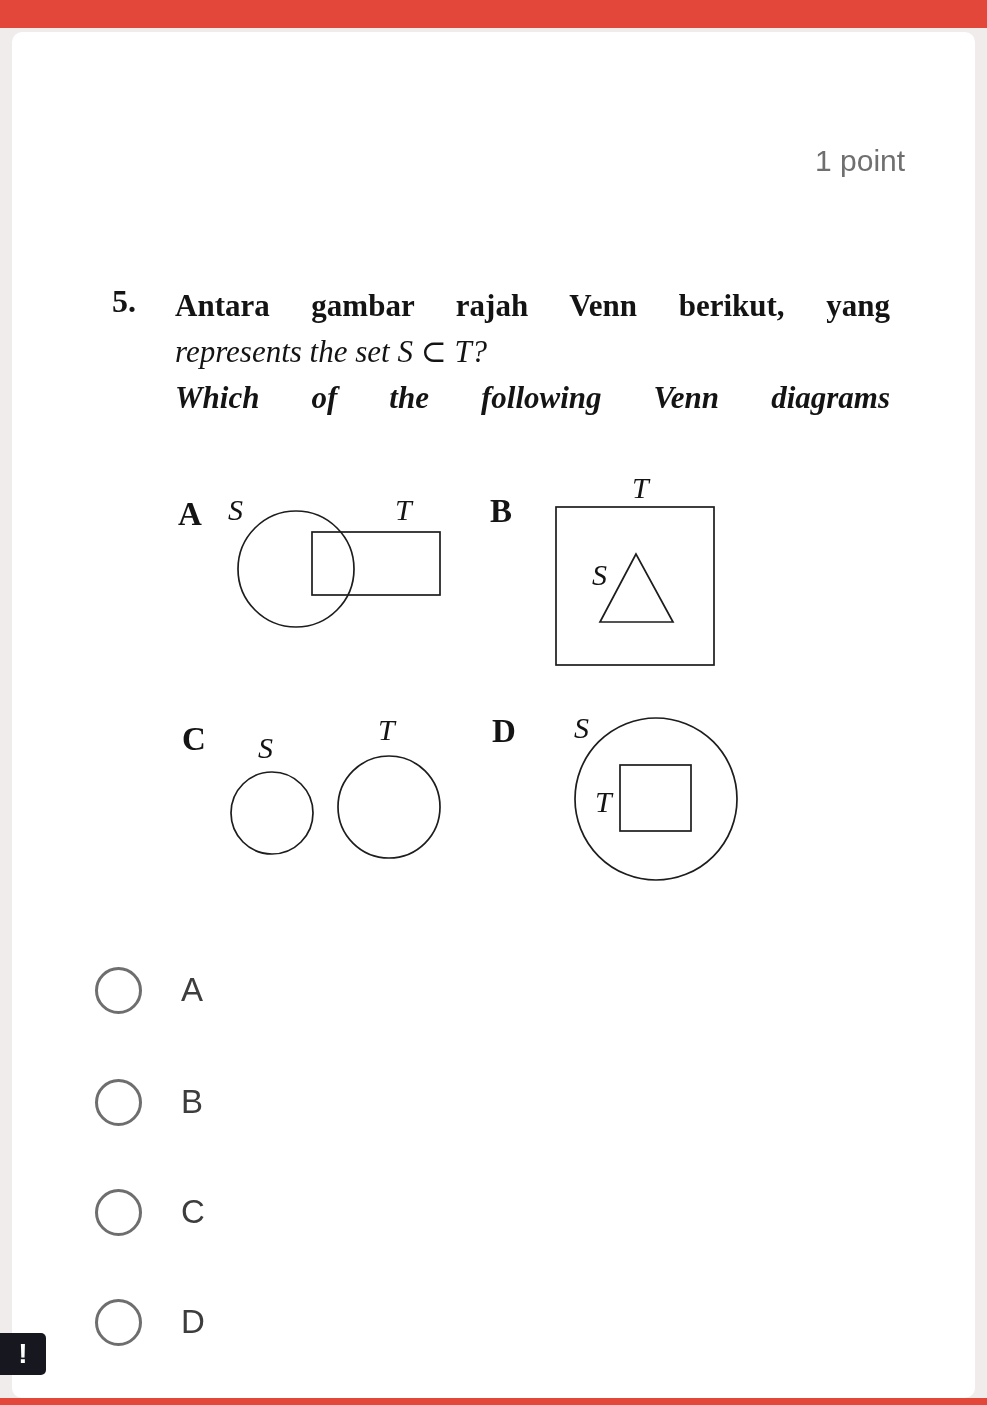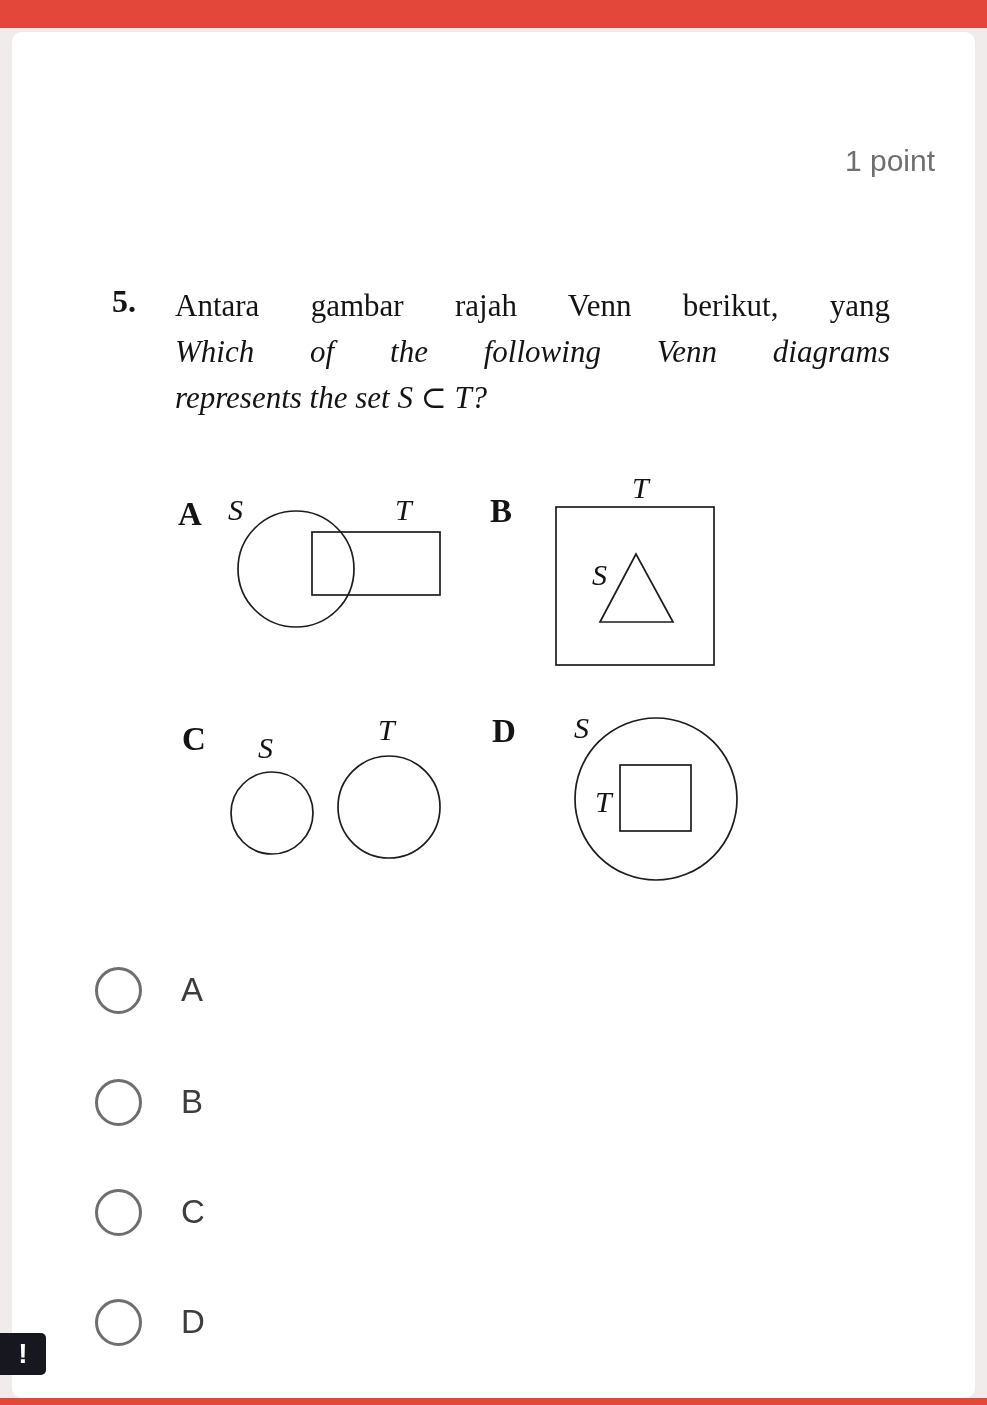--- a/index.html
+++ b/index.html
@@ -24,37 +24,36 @@
   .card {
     position: absolute; top: 32px; left: 12px;
     width: 963px; height: 1366px;
     background: #ffffff;
     border-radius: 10px;
   }
   .points-label {
     position: absolute; top: 112px; left: 803px;
     width: 120px;
     font-size: 30px; color: #6f6f6f;
-    text-align: right;
   }
   
   .q-number {
     position: absolute; top: 251px; left: 100px;
     font-family: "Liberation Serif", "DejaVu Serif", serif;
     font-weight: 700; font-size: 32px; color: #141414;
   }
   .q-text {
     position: absolute; top: 251px; left: 163px;
     width: 715px;
     font-family: "Liberation Serif", "DejaVu Serif", serif;
     font-size: 31px; color: #141414;
     line-height: 46px;
   }
   .q-line { width: 100%; }
-  .jline { text-align: justify; text-align-last: justify; }
+  .jline { text-align: justify; text-align-last: justify; font-weight: bold; }
   .ital { font-style: italic; }
   
   .venn-wrap {
     position: absolute; top: 428px; left: 128px;
     width: 760px; height: 450px;
   }
   svg text.dlabel {
     font-family: "Liberation Serif", "DejaVu Serif", serif;
     font-weight: 700; font-size: 33px; fill: #141414;
   }
@@ -99,22 +98,22 @@
 <div class="top-bar"></div>
 
 <div class="card">
 
   <div class="points-label">1 point</div>
 
   <div class="q-number">5.</div>
 
   <div class="q-text">
     <div class="q-line jline">Antara gambar rajah Venn berikut, yang</div>
+    <div class="q-line ital"><span>represents the set </span><span>S ⊂ T?</span></div>
     <div class="q-line jline ital">Which of the following Venn diagrams</div>
-    <div class="q-line ital"><span>represents the set </span><span>S ⊂ T?</span></div>
   </div>
 
   <div class="venn-wrap">
     <svg width="760" height="450" viewBox="0 0 760 450">
 
       <g>
         <text class="dlabel" x="38" y="65">A</text>
         <text class="slabel" x="88" y="60">S</text>
         <text class="slabel" x="255" y="60">T</text>
         <circle class="shape" cx="156" cy="109" r="58"></circle>

